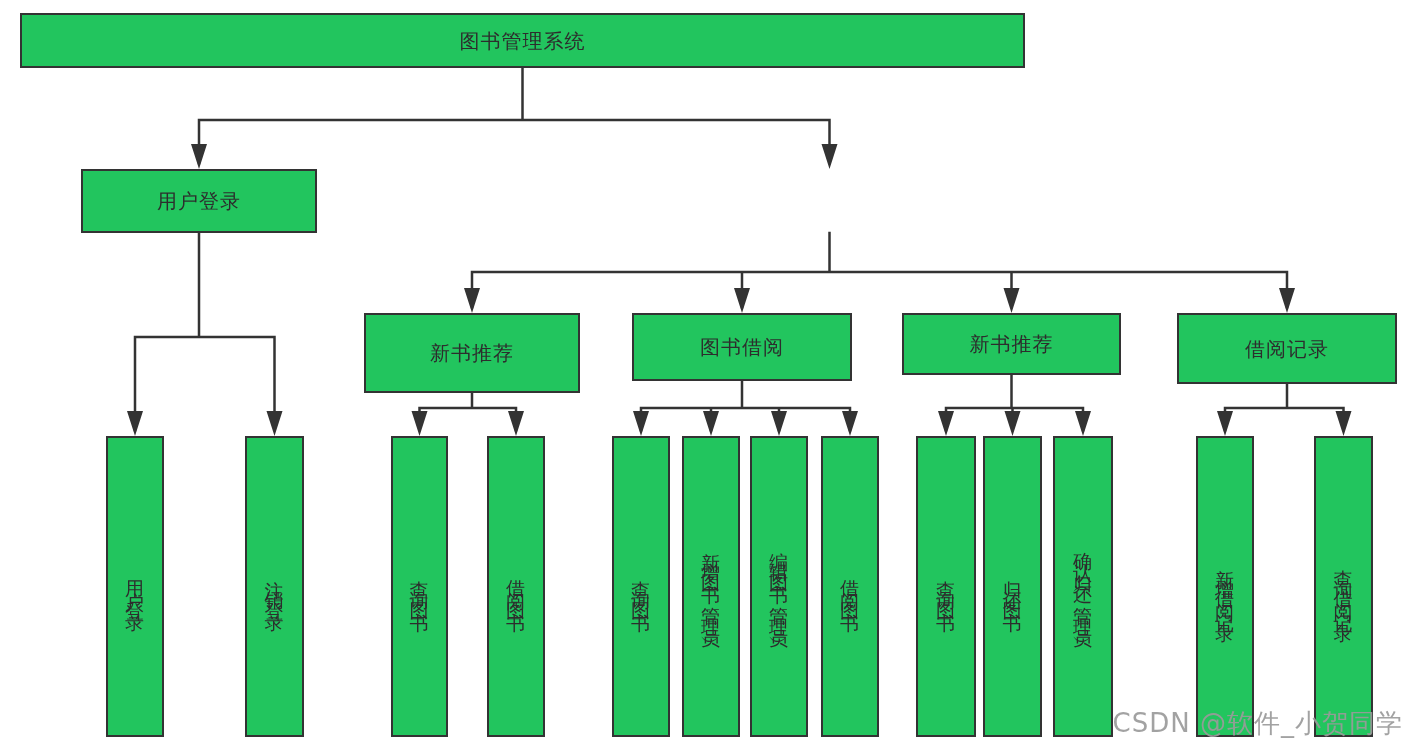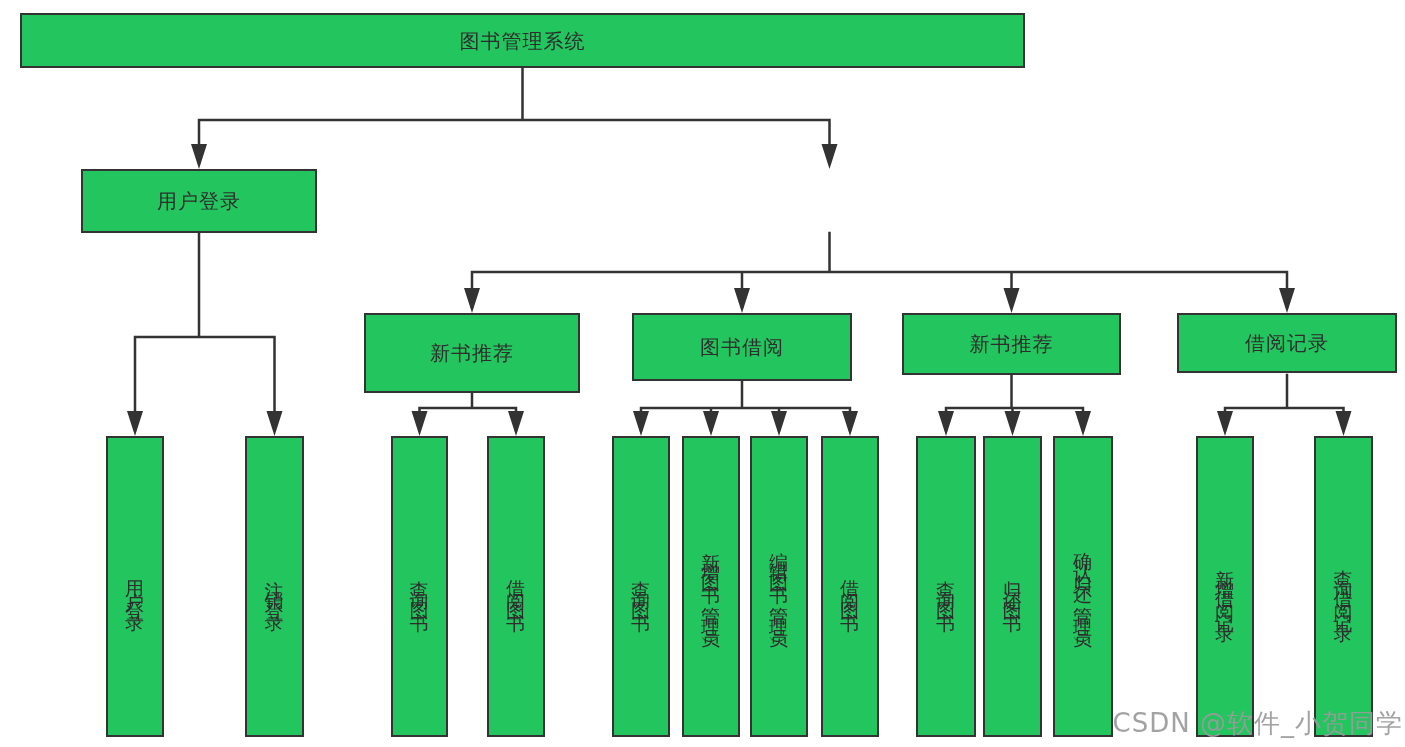--- a/index.html
+++ b/index.html
@@ -79,21 +79,21 @@
              M1335.5 411 L1351.5 411 L1343.5 436 Z" fill="#333333" stroke="none"></path>
   </svg>
 
   <div class="box" style="left:20px;top:13px;width:1005px;height:55px;">图书管理系统</div>
 
   <div class="box" style="left:81px;top:169px;width:236px;height:64px;">用户登录</div>
 
   <div class="box" style="left:364px;top:313px;width:216px;height:80px;">新书推荐</div>
   <div class="box" style="left:632px;top:313px;width:220px;height:68px;">图书借阅</div>
   <div class="box" style="left:902px;top:313px;width:219px;height:62px;">新书推荐</div>
-  <div class="box" style="left:1177px;top:313px;width:220px;height:60px;">借阅记录</div>
+  <div class="box" style="left:1177px;top:313px;width:220px;height:71px;">借阅记录</div>
 
   <div class="box vbox" style="left:106px;top:436px;width:58px;height:301px;">
     <span class="vlabel">用户登录</span>
   </div>
   <div class="box vbox" style="left:245px;top:436px;width:59px;height:301px;">
     <span class="vlabel">注销登录</span>
   </div>
 
   <div class="box vbox" style="left:391px;top:436px;width:57px;height:301px;">
     <span class="vlabel">查询图书</span>

